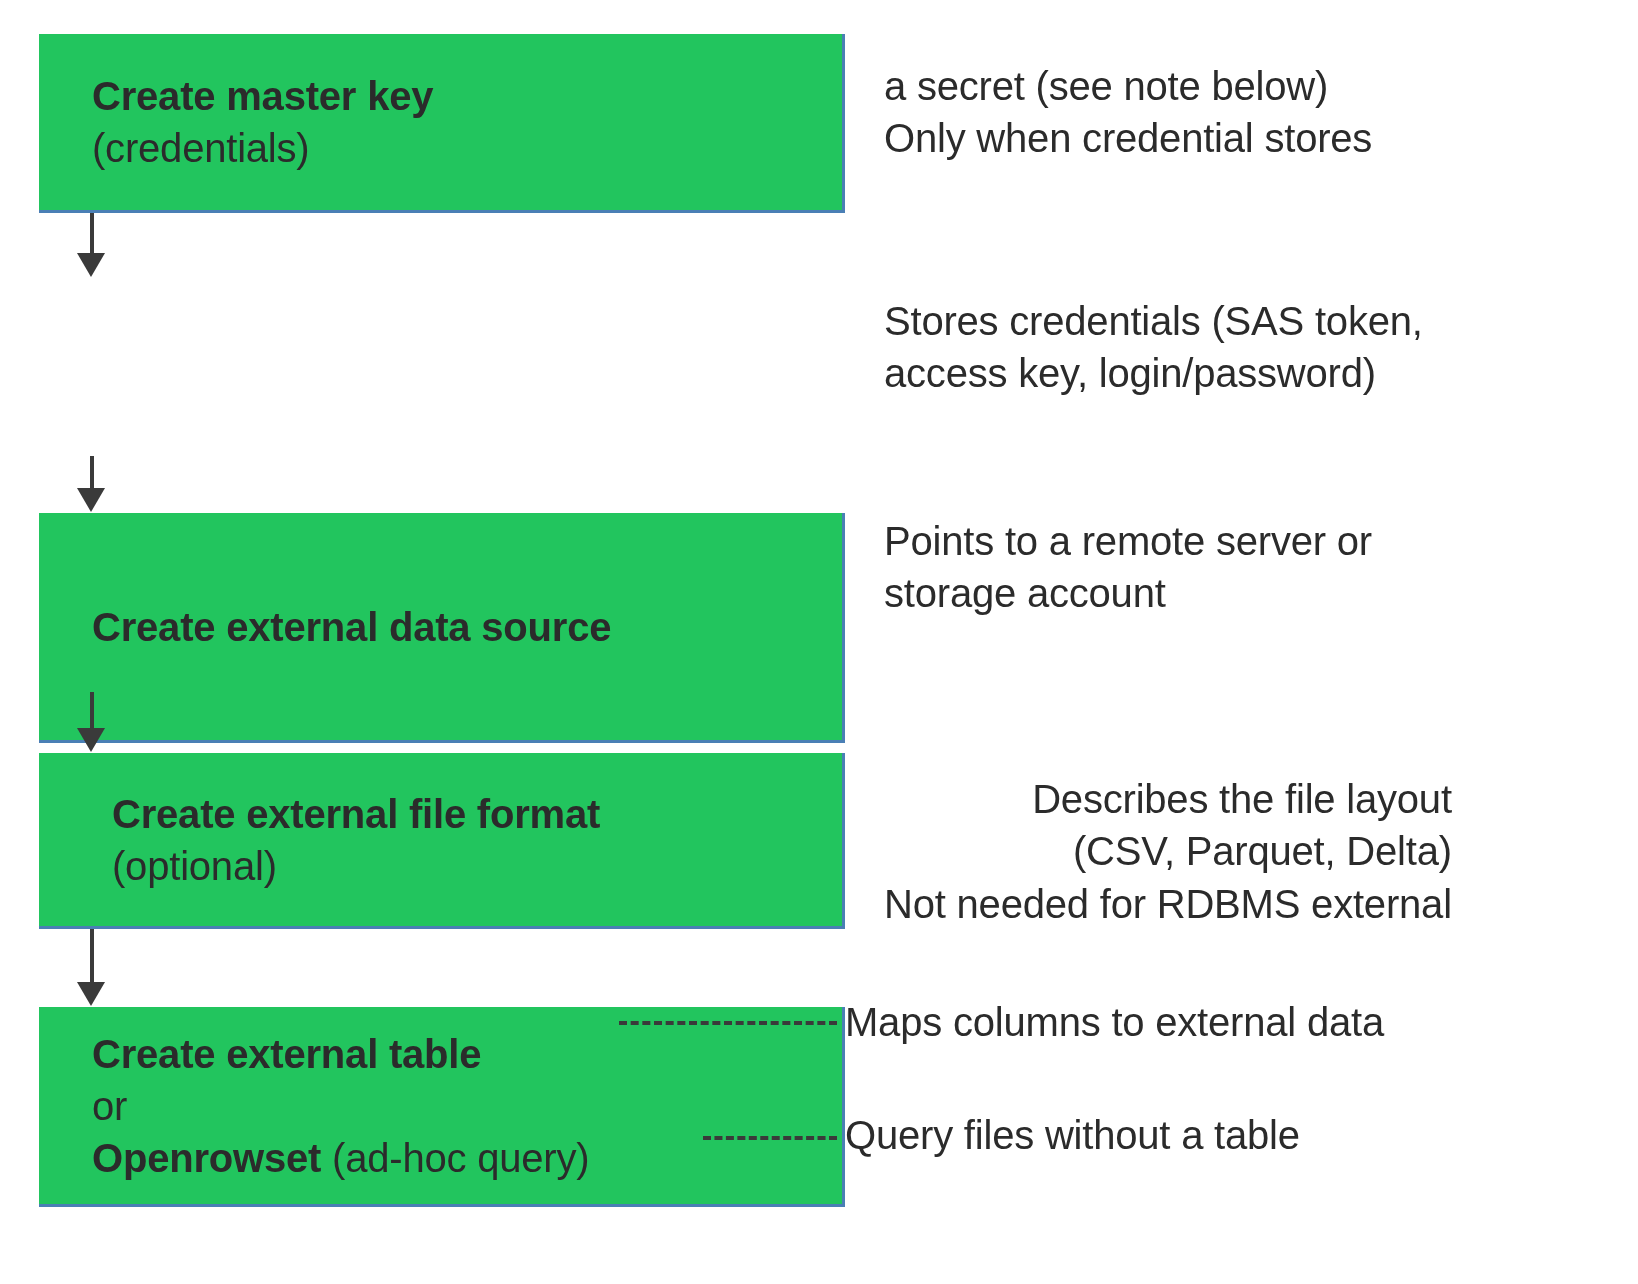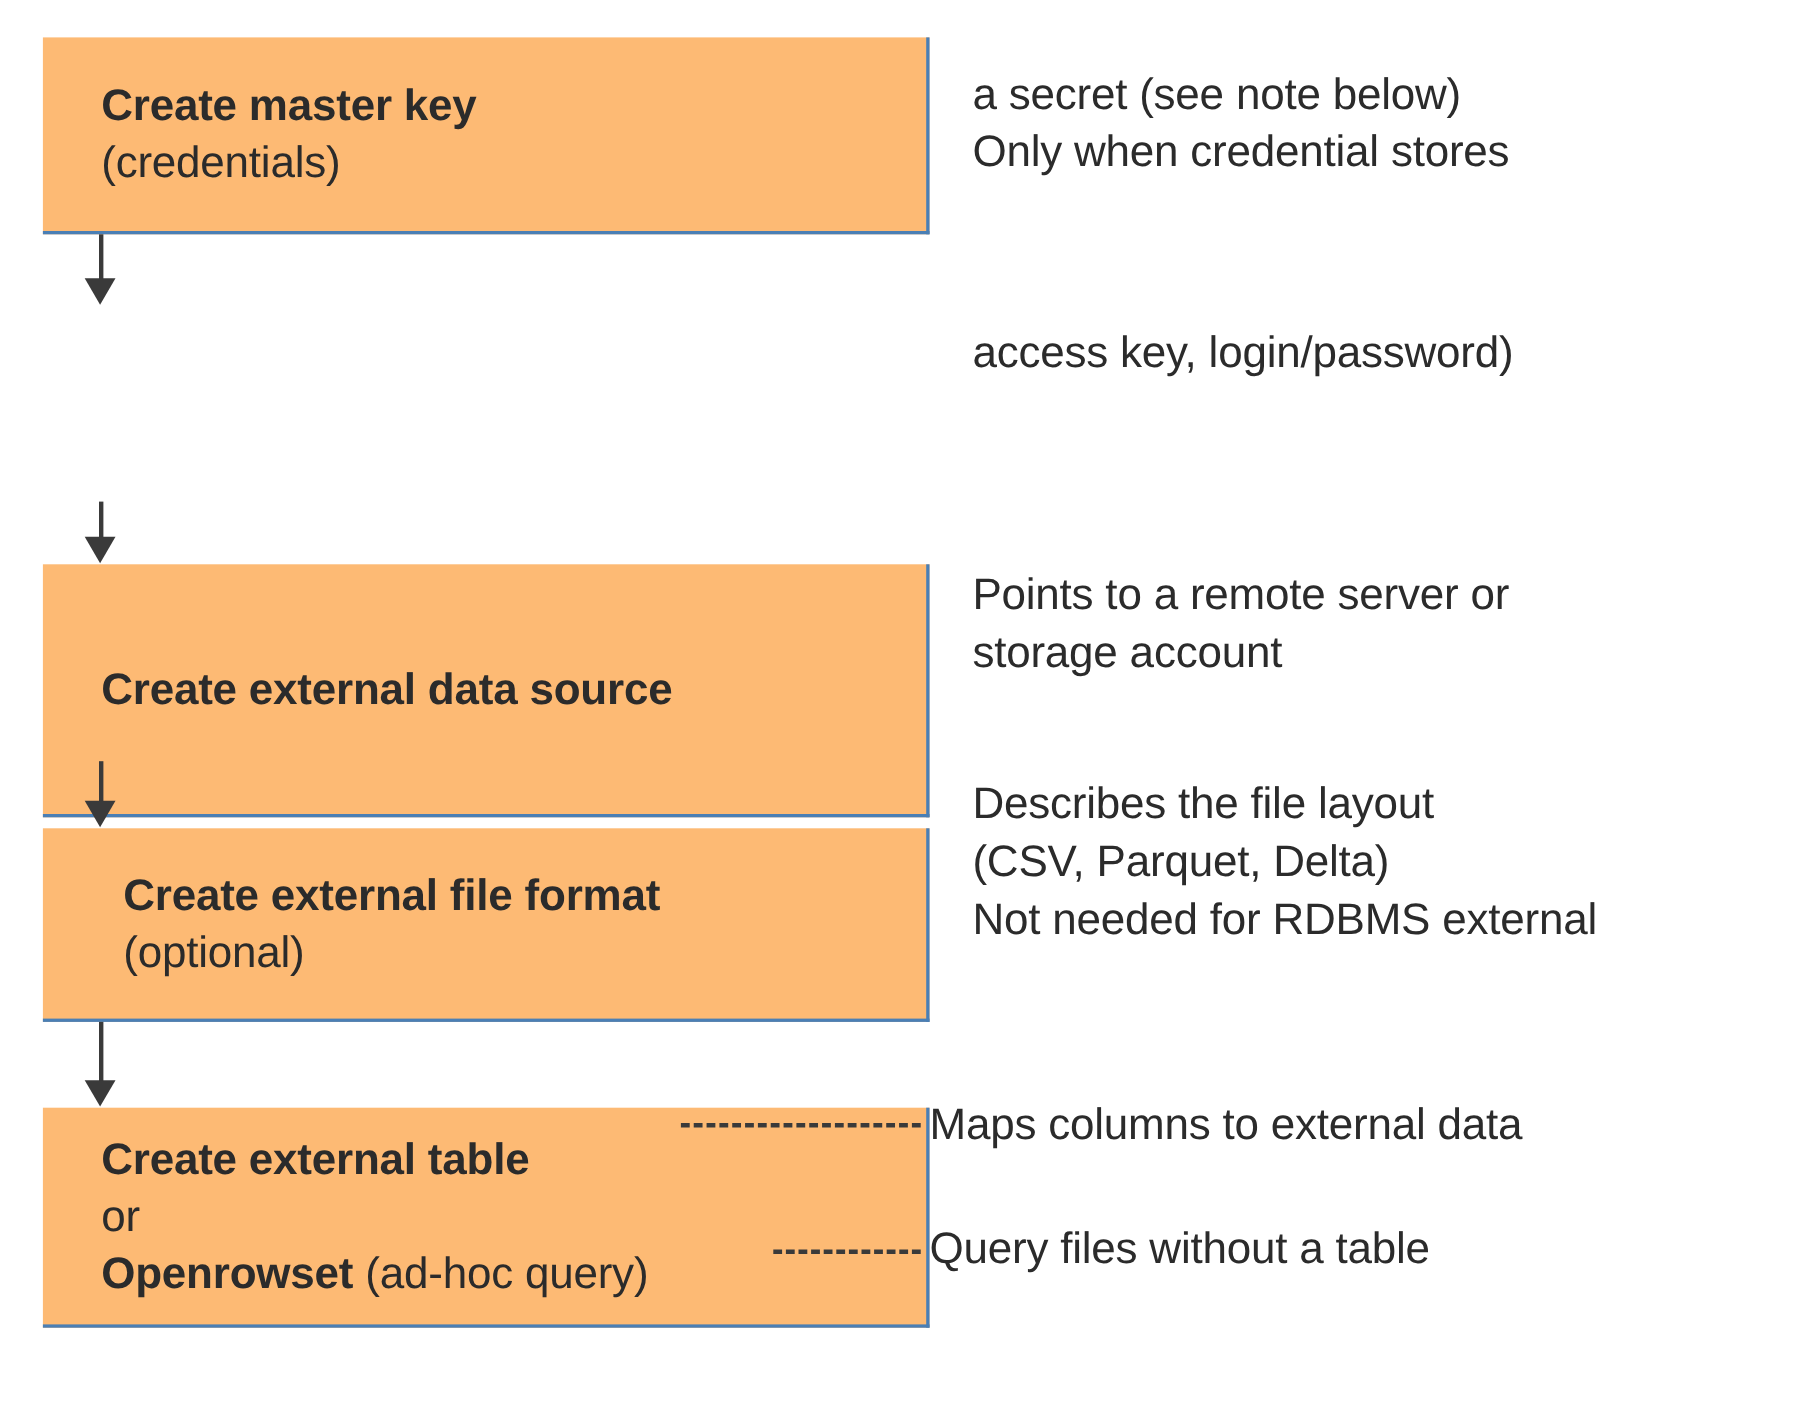--- a/index.html
+++ b/index.html
@@ -19,21 +19,21 @@
     position: relative;
     width: 1638px;
     height: 1284px;
   }
 
   
   .step-box {
     position: absolute;
     left: 39px;
     width: 806px;
-    background: #fdba74;
+    background: #22c55e;
     border-right: 3px solid #4a7fb5;
     border-bottom: 3px solid #4a7fb5;
     box-sizing: border-box;
     display: flex;
     flex-direction: column;
     justify-content: center;
   }
   .step-text {
     padding-left: 53px;
     padding-right: 14px;
@@ -65,21 +65,21 @@
     left: 884px;
     font-size: 40px;
     line-height: 1.31;
     letter-spacing: -0.2px;
     color: #2b2b2b;
     white-space: nowrap;
   }
   #desc-master-key     { top: 60px; }
   #desc-scoped-cred    { top: 295px; }
   #desc-data-source    { top: 515px; }
-  #desc-file-format    { top: 705px; }
+  #desc-file-format    { top: 773px; text-align: right; }
 
   .desc-line { display: block; }
 
   
   .desc-inline {
     position: absolute;
     left: 845px;
     font-size: 40px;
     letter-spacing: -0.2px;
     color: #2b2b2b;
@@ -144,20 +144,21 @@
     <span class="desc-line">a secret (see note below)</span>
     <span class="desc-line">Only when credential stores</span>
   </div>
 
   <div class="arrow" id="arrow-1">
     <div class="shaft"></div>
     <div class="head"></div>
   </div>
 
   <div class="desc" id="desc-scoped-cred">
+    <span class="desc-line">Stores credentials (SAS token,</span>
     <span class="desc-line">access key, login/password)</span>
   </div>
 
   <div class="arrow" id="arrow-2">
     <div class="shaft"></div>
     <div class="head"></div>
   </div>
 
   <div class="step-box" id="box-data-source">
     <div class="step-text">

